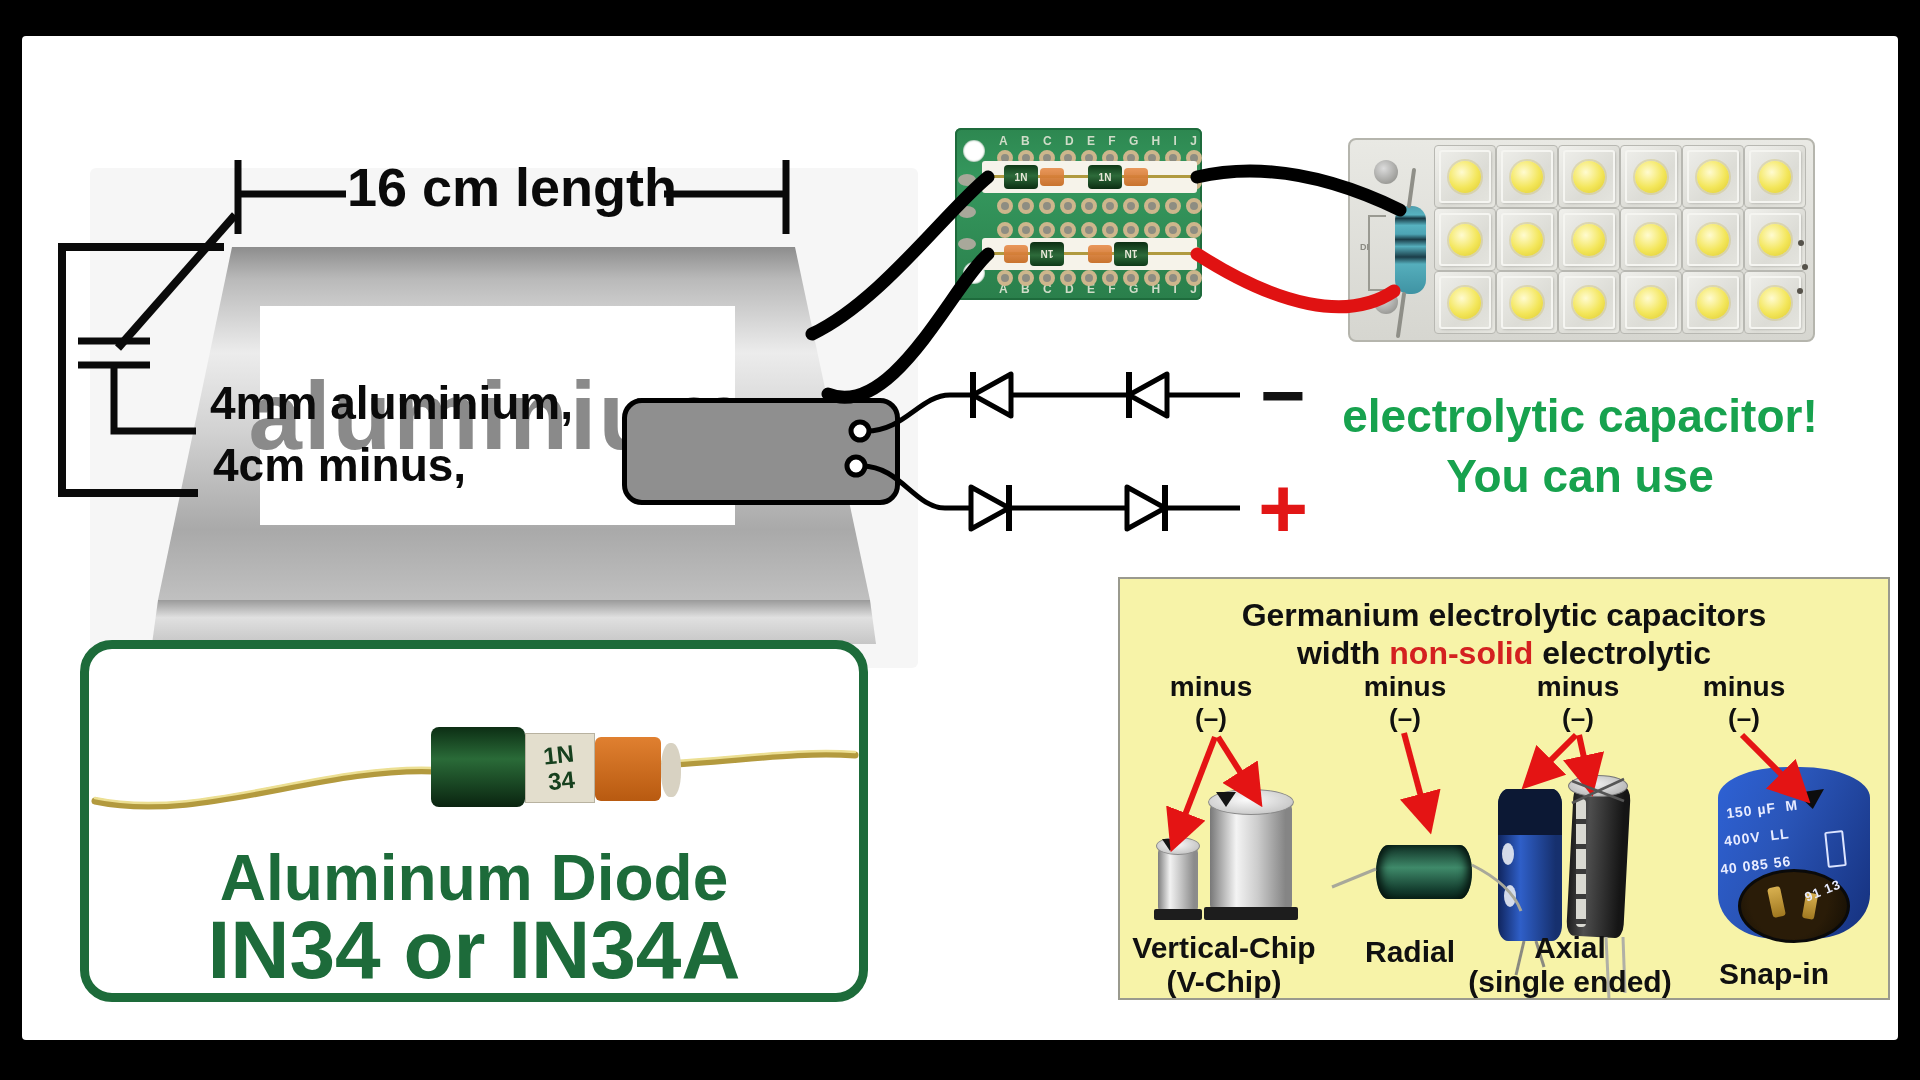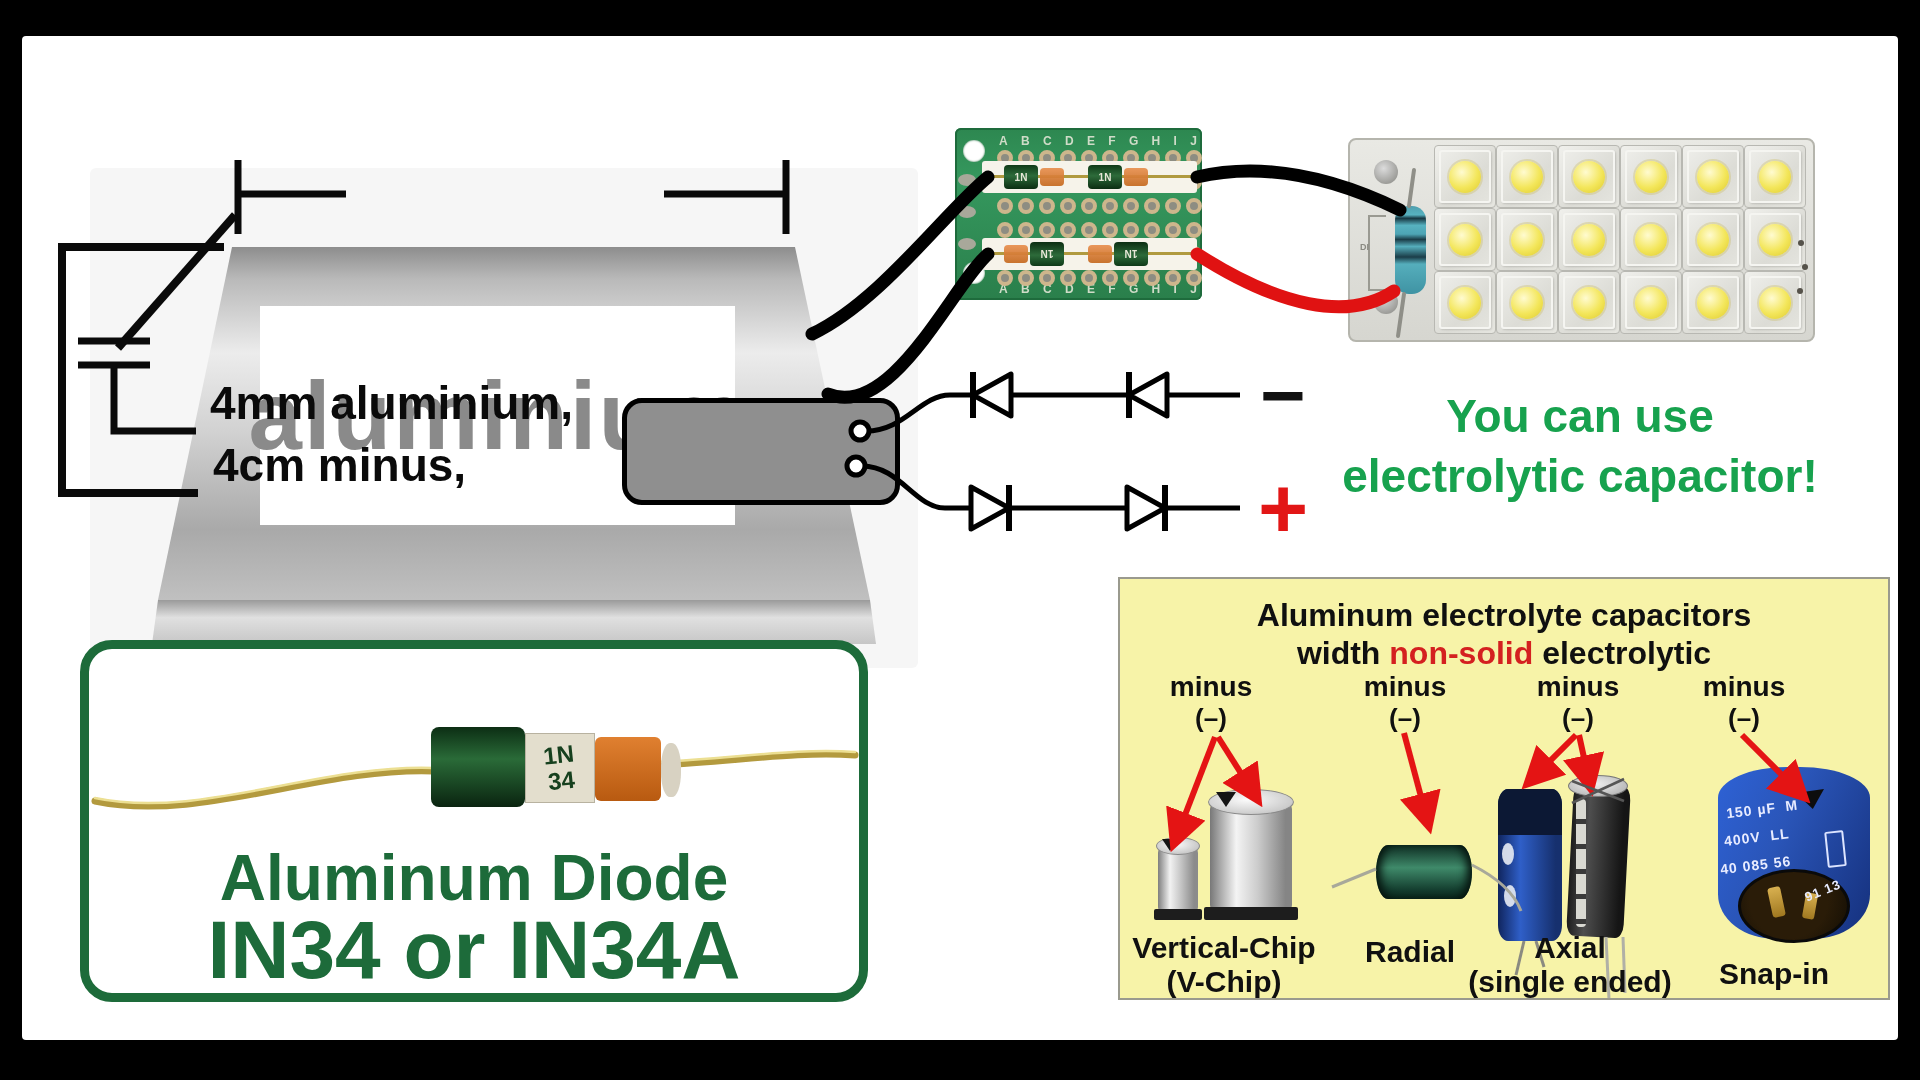--- a/index.html
+++ b/index.html
@@ -138,29 +138,30 @@
 </head>
 <body>
 
 <div id="frame">
   <div id="content" class="abs"></div>
   <div id="wash" class="abs"></div>
 
   <div id="plate" class="abs"></div>
   <div id="plate-bottom" class="abs"></div>
   <div id="alu-box" class="abs" style="color: rgb(138, 138, 138);">aluminium</div>
+  <div id="dim-text" class="abs">16 cm length</div>
   <div id="thickness-label" class="abs">4mm aluminium,</div>
   <div id="width-label" class="abs">4cm minus,</div>
 
   <div id="gray-box" class="abs"></div>
   <div id="minus-sym" class="abs">−</div>
   <div id="plus-sym" class="abs" style="color: rgb(226, 22, 22);">+</div>
   <div id="note" class="abs" style="color: rgb(23, 162, 78);">
+    <div>electrolytic capacitor!</div>
     <div>You can use</div>
-    <div>electrolytic capacitor!</div>
   </div>
 
   <div id="pcb" class="abs">
     <div class="abs mhole" id="mhole1" style="left:8px;top:12px;"></div>
     <div class="abs mhole" id="mhole2" style="left:8px;top:134px;"></div>
     <div class="abs pad" style="left:3px;top:46px;position:absolute;"></div>
     <div class="abs pad" style="left:3px;top:78px;position:absolute;"></div>
     <div class="abs pad" style="left:3px;top:110px;position:absolute;"></div>
   </div>
   <div class="pcb-letters" id="pcb-letters-top">
@@ -346,21 +347,21 @@
       <div>1N</div>
       <div>34</div>
     </div>
     <div class="germ-part" id="g-orange"></div>
     <div class="germ-part" id="g-cap"></div>
     <div class="germ-part" id="germ-title" style="color: rgb(29, 107, 58);">Aluminum Diode</div>
     <div class="germ-part" id="germ-sub" style="color: rgb(29, 107, 58);">IN34 or IN34A</div>
   </div>
 
   <div id="panel" class="abs" style="background: rgb(247, 243, 168);">
-    <div class="abs" id="panel-title1">Aluminum electrolyte capacitors</div>
+    <div class="abs" id="panel-title1">Germanium electrolytic capacitors</div>
     <div class="abs" id="panel-title2"><span>width </span><span id="hl" style="color: rgb(212, 32, 32);">non-solid</span><span> electrolytic</span></div>
 
     <div class="abs pminus" style="left:21px;">minus</div>
     <div class="abs pminus" style="left:215px;">minus</div>
     <div class="abs pminus" style="left:388px;">minus</div>
     <div class="abs pminus" style="left:554px;">minus</div>
     <div class="abs psign" style="left:21px;">(–)</div>
     <div class="abs psign" style="left:215px;">(–)</div>
     <div class="abs psign" style="left:388px;">(–)</div>
     <div class="abs psign" style="left:554px;">(–)</div>

